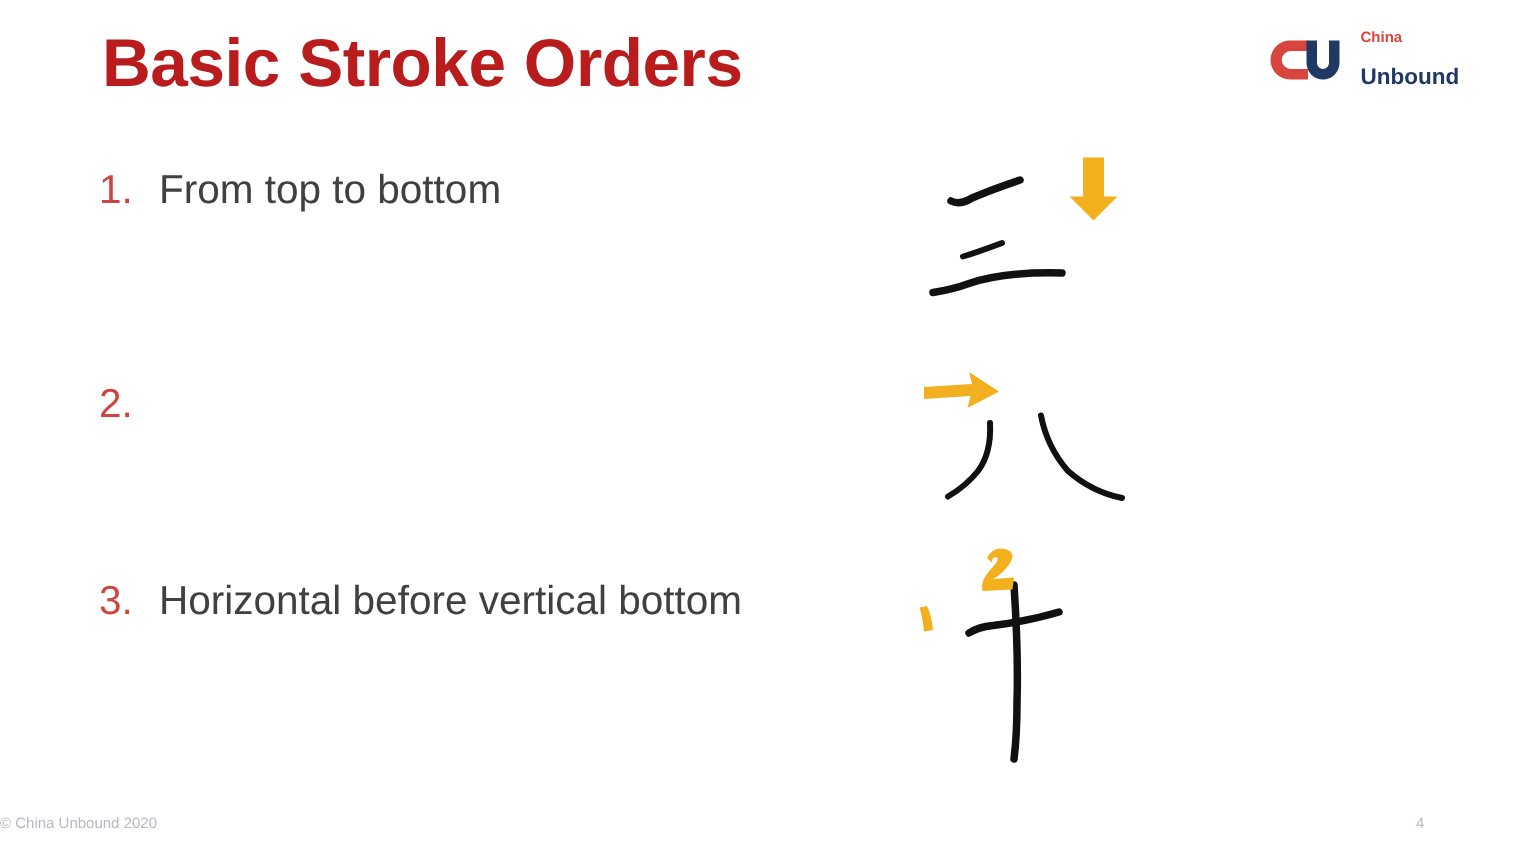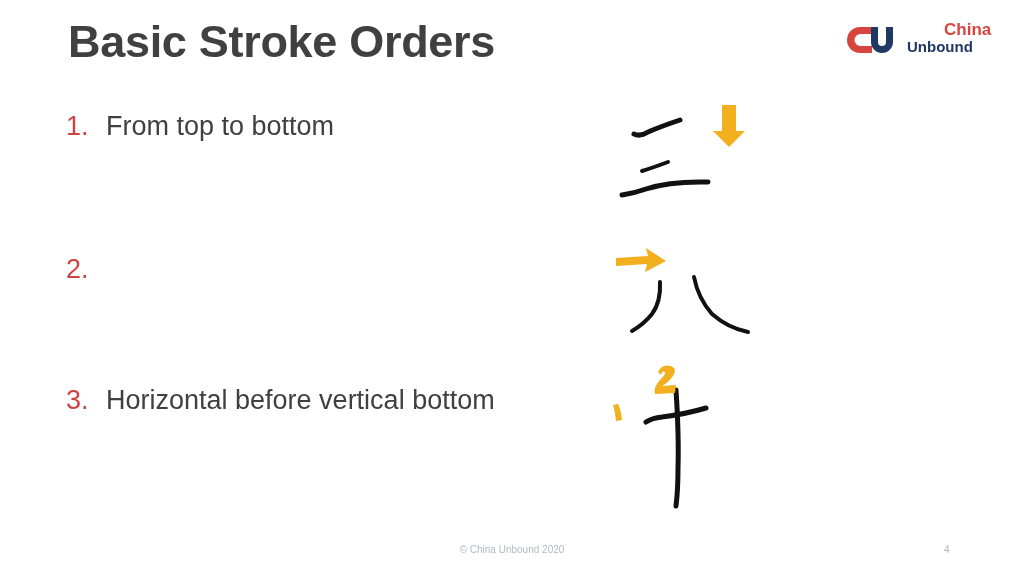--- a/index.html
+++ b/index.html
@@ -18,21 +18,21 @@
     overflow: hidden;
   }
 
   
   #slide-title {
     position: absolute;
     left: 68px;
     top: 16px;
     font-size: 45px;
     font-weight: bold;
-    color: #404040;
+    color: #b91c1c;
     letter-spacing: -0.3px;
     font-family: "Liberation Sans", sans-serif;
     white-space: nowrap;
   }
 
   
   #logo {
     position: absolute;
     left: 846px;
     top: 20px;
@@ -46,33 +46,33 @@
     width: 54px;
     height: 34px;
   }
   #logo-text {
     position: absolute;
     left: 61px;
     top: 1px;
     line-height: 1.06;
   }
   .logo-line1 {
-    font-size: 17px;
+    font-size: 10px;
     font-weight: bold;
     color: #d8453f;
     display: block;
     font-family: "Liberation Sans", sans-serif;
-    margin-left: 37px;
   }
   .logo-line2 {
     font-size: 15px;
     font-weight: bold;
     color: #1f3864;
     display: block;
     font-family: "Liberation Sans", sans-serif;
+    margin-top: 12px;
   }
 
   
   .bullet {
     position: absolute;
     left: 66px;
     display: flex;
     align-items: baseline;
     white-space: nowrap;
   }
@@ -99,21 +99,20 @@
   #art-san   { left: 600px; top: 95px;  width: 200px; height: 115px; }
   #art-ba    { left: 600px; top: 240px; width: 200px; height: 105px; }
   #art-shi   { left: 600px; top: 360px; width: 160px; height: 155px; }
 
   
   #footer-copyright {
     position: absolute;
     left: 0;
     right: 0;
     top: 544px;
-    text-align: center;
     font-size: 10px;
     color: #b6b8c4;
     font-family: "Liberation Sans", sans-serif;
   }
   #footer-pagenum {
     position: absolute;
     left: 944px;
     top: 544px;
     font-size: 10px;
     color: #b6b8c4;

